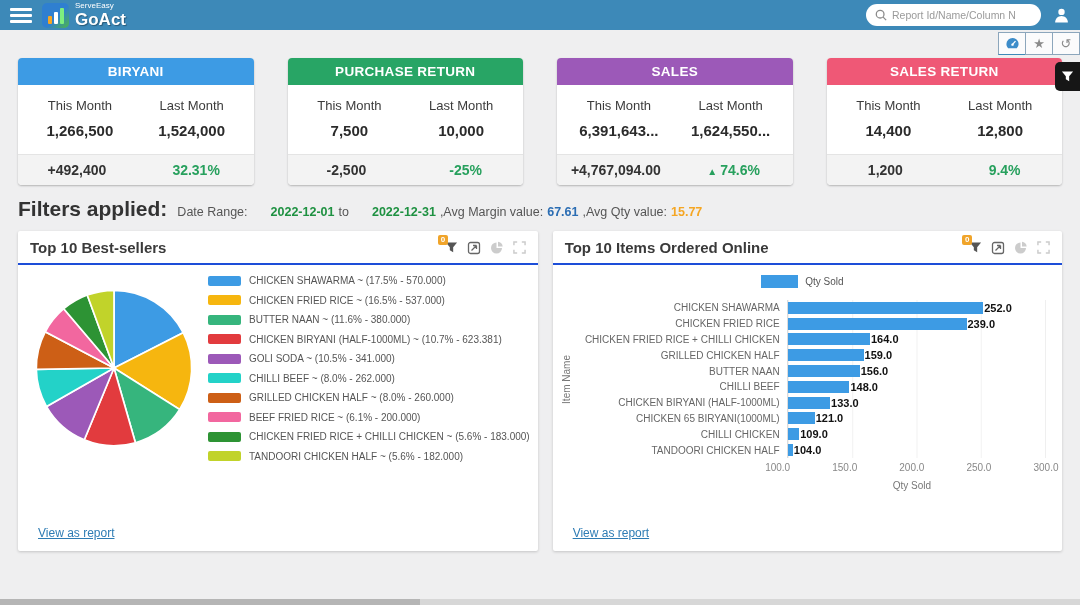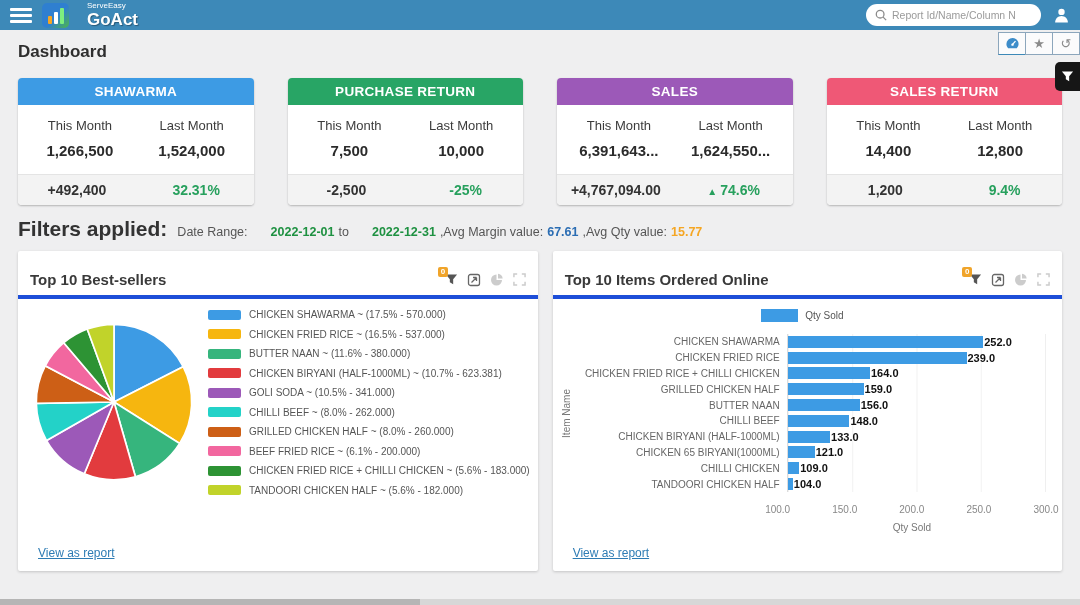--- a/index.html
+++ b/index.html
@@ -3,21 +3,21 @@
 <meta charset="utf-8">
 <style>
   * { margin:0; padding:0; box-sizing:border-box; }
   html,body { width:1080px; height:605px; overflow:hidden; }
   body { font-family:"Liberation Sans", sans-serif; background:#efeff0; position:relative; }
 
   
   .topbar { height:30px; background:#3d89b8; display:flex; align-items:center; padding:0 10px; }
   .hamburger { width:22px; cursor:pointer; margin-right:10px; }
   .hamburger div { height:3px; background:#fff; margin:3px 0; border-radius:1px; }
-  .brand { display:flex; align-items:center; gap:18px; }
+  .brand { display:flex; align-items:center; gap:6px; }
   .logo-box { width:27px; height:25px; border-radius:5px; background:linear-gradient(135deg,#2f7fd0 55%,#4db848); display:flex; align-items:flex-end; justify-content:center; gap:2px; padding:4px 4px; }
   .logo-box i { display:block; width:4px; border-radius:1px; }
   .logo-box i:nth-child(1){ height:8px; background:#f5a623; }
   .logo-box i:nth-child(2){ height:12px; background:#ffffff; }
   .logo-box i:nth-child(3){ height:16px; background:#7ef07e; }
   .brand-text { color:#fff; line-height:1; }
   .brand-top { font-size:8px; display:block; margin-bottom:1px; }
   .brand-main { font-size:17px; font-weight:bold; display:block; text-shadow:1px 1px 1px rgba(0,0,0,.35); }
   .search-pill { margin-left:auto; width:175px; height:22px; background:#fff; border-radius:12px; display:flex; align-items:center; padding:8px 9px; gap:5px; }
   .search-pill svg { flex:none; }
@@ -53,21 +53,21 @@
   .filters-line { padding:12px 18px 10px; font-size:12.5px; color:#555; display:flex; align-items:baseline; flex-wrap:wrap; }
   .filters-line .f-title { font-size:21px; font-weight:bold; color:#333; margin-right:10px; }
   .filters-line span { margin-right:4px; }
   .f-green { color:#1e9141; font-weight:bold;margin-left:19px; }
   .f-blue { color:#2b6db3; font-weight:bold; }
   .f-orange { color:#f5a623; font-weight:bold; }
 
   
   .panels-row { display:flex; gap:15px; padding:0 18px; height:320px; }
   .panel { flex:1; background:#fff; border-radius:2px; box-shadow:0 1px 3px rgba(0,0,0,.18); display:flex; flex-direction:column; position:relative; }
-  .panel-header { display:flex; align-items:center; justify-content:space-between; padding:20px 12px 7px; border-bottom:4px solid #1d4ed8; }
+  .panel-header { display:flex; align-items:center; justify-content:space-between; padding:8px 12px 7px; border-bottom:2px solid #1d4ed8; }
   .panel-title { font-size:15px; font-weight:bold; color:#3a3a3a; }
   .panel-icons { display:flex; gap:9px; align-items:center; }
   .p-ic { position:relative; cursor:pointer; display:flex; align-items:center; }
   .p-badge { position:absolute; top:-6px; left:-7px; background:#f0a42a; color:#fff; font-size:8px; font-weight:bold; padding:1px 3px; border-radius:2px; line-height:1; }
   .panel-body { flex:1; position:relative; }
   .view-link { position:absolute; bottom:11px; left:20px; font-size:12px; color:#2e7cb4; text-decoration:underline; cursor:pointer; }
 
   
   .pie-wrap { display:flex; align-items:center; padding:10px 8px 0 12px; }
   .pie-svg { flex:none; }
@@ -83,21 +83,21 @@
   .bar-legend span { font-size:10px; color:#555; }
   .chart-grid { display:flex; }
   .ylab-col { width:16px; display:flex; align-items:center; justify-content:center; }
   .ylab { writing-mode:vertical-rl; transform:rotate(180deg); font-size:10px; color:#777; }
   .chart-main { flex:1; }
   .bar-row { display:flex; align-items:center; height:15.8px; }
   .bar-label { width:212px; text-align:right; padding-right:7px; font-size:10px; color:#666; white-space:nowrap; overflow:hidden; }
   .bar-track { flex:1; position:relative; align-self:stretch; display:flex; align-items:center; border-left:1px solid #dcdcdc; background:linear-gradient(to right,#f1f1f1 1px,transparent 1px); background-size:25% 100%; border-right:1px solid #efefef; }
   .bar { height:12px; background:#3d9be4; }
   .bar-val { position:absolute; margin-left:1px; font-size:11px; font-weight:bold; color:#111; white-space:nowrap; }
-  .ticks-row { display:flex; margin-top:12px; }
+  .ticks-row { display:flex; margin-top:4px; }
   .ticks-spacer { width:219px; }
   .ticks { flex:1; position:relative; height:13px; }
   .xtick { position:absolute; transform:translateX(-50%); font-size:10px; color:#888; }
   .xlabel-row { display:flex; margin-top:5px; }
   .xlabel { flex:1; text-align:center; font-size:10px; color:#777; }
 
   .h-scrollbar { position:absolute; bottom:0; left:0; width:1080px; height:6px; background:#d7d7d7; }
   .h-scrollbar .thumb { height:6px; width:420px; background:#b5b5b5; }
 </style>
 </head>
@@ -151,26 +151,25 @@
     </div>
 </div>
 
 <div class="filter-fab">
   <svg width="13" height="13" viewBox="0 0 14 14">
       <path d="M1 1.5h12L8.8 6.8V12L5.2 10V6.8Z" fill="#fff"></path>
     </svg>
 </div>
 
 <div class="page-head">
-  <div class="page-title">Dashboard</div>
 </div>
 
 <div class="kpi-row" id="kpi-row">
   <div class="kpi-card">
-    <div class="kpi-header" style="background: rgb(61, 155, 228);">SHAWARMA</div>
+    <div class="kpi-header" style="background: rgb(61, 155, 228);">BIRYANI</div>
     <div class="kpi-body">
       <div class="kpi-col">
         <div class="kpi-label">This Month</div>
         <div class="kpi-value">1,266,500</div>
       </div>
       <div class="kpi-col">
         <div class="kpi-label">Last Month</div>
         <div class="kpi-value">1,524,000</div>
       </div>
     </div>

